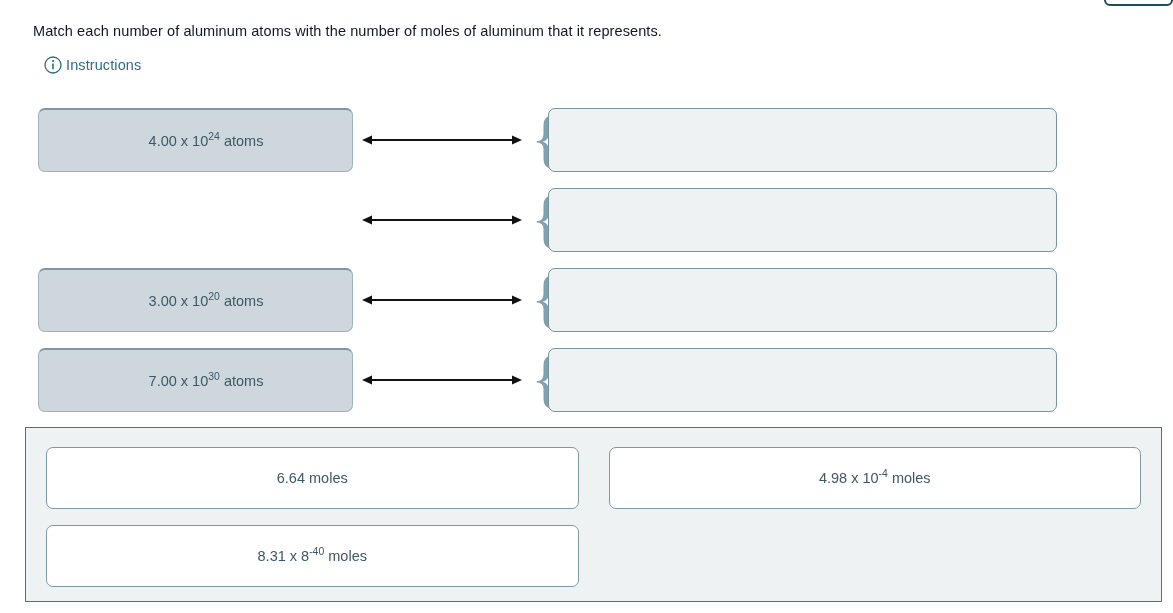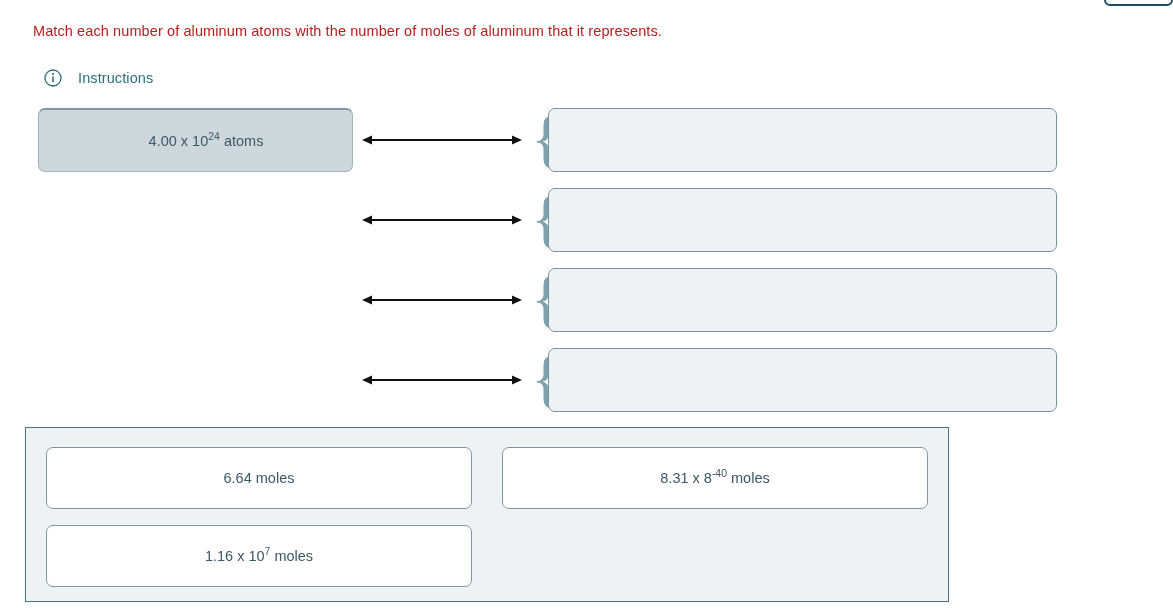--- a/index.html
+++ b/index.html
@@ -27,33 +27,33 @@
     background: #ffffff;
     box-sizing: border-box;
   }
 
   
   .prompt {
     position: absolute;
     left: 33px;
     top: 23px;
     font-size: 14.5px;
-    color: #b91c1c;
+    color: #0f172a;
     letter-spacing: .1px;
     white-space: nowrap;
   }
 
   
   .instructions {
     position: absolute;
     left: 44px;
-    top: 69px;
+    top: 56px;
     display: flex;
     align-items: center;
-    gap: 16px;
+    gap: 4px;
     cursor: pointer;
   }
   .info-icon {
     width: 18px;
     height: 18px;
     display: block;
   }
   .instructions-label {
     font-size: 14.5px;
     color: #2d6e80;
@@ -121,21 +121,21 @@
     border: 1px solid #76939d;
     border-radius: 7px;
     box-sizing: border-box;
   }
 
   
   .bank {
     position: absolute;
     left: 25px;
     top: 427px;
-    width: 924px;
+    width: 1137px;
     height: 175px;
     background: #eff2f3;
     border: 1px solid #4a737f;
     box-sizing: border-box;
     padding: 19px 20px;
   }
   .bank-grid {
     display: grid;
     grid-template-columns: 1fr 1fr;
     column-gap: 30px;
@@ -202,50 +202,56 @@
         <line x1="8" y1="6" x2="152" y2="6" stroke="#111111" stroke-width="1.8"></line>
         <polygon points="0,6 10,1.5 10,10.5" fill="#111111"></polygon>
         <polygon points="160,6 150,1.5 150,10.5" fill="#111111"></polygon>
       </svg>
     </span>
     <div class="brace">{</div>
     <div class="dropzone"></div>
   </div>
 
   <div class="match-row">
-    <span>
-      <svg class="connector" viewBox="0 0 160 12" xmlns="http://www.w3.org/2000/svg">
-        <line x1="8" y1="6" x2="152" y2="6" stroke="#111111" stroke-width="1.8"></line>
-        <polygon points="0,6 10,1.5 10,10.5" fill="#111111"></polygon>
-        <polygon points="160,6 150,1.5 150,10.5" fill="#111111"></polygon>
-      </svg>
-    </span>
-    <div class="brace">{</div>
-    <div class="dropzone"></div>
-  </div>
-
-  <div class="match-row">
+    <div class="tile">
+      <span><span>3.00 x 10</span><sup>20</sup><span> atoms</span></span>
+    </div>
+    <span>
+      <svg class="connector" viewBox="0 0 160 12" xmlns="http://www.w3.org/2000/svg">
+        <line x1="8" y1="6" x2="152" y2="6" stroke="#111111" stroke-width="1.8"></line>
+        <polygon points="0,6 10,1.5 10,10.5" fill="#111111"></polygon>
+        <polygon points="160,6 150,1.5 150,10.5" fill="#111111"></polygon>
+      </svg>
+    </span>
+    <div class="brace">{</div>
+    <div class="dropzone"></div>
+  </div>
+
+  <div class="match-row">
+    <div class="tile">
+      <span><span>7.00 x 10</span><sup>30</sup><span> atoms</span></span>
+    </div>
     <span>
       <svg class="connector" viewBox="0 0 160 12" xmlns="http://www.w3.org/2000/svg">
         <line x1="8" y1="6" x2="152" y2="6" stroke="#111111" stroke-width="1.8"></line>
         <polygon points="0,6 10,1.5 10,10.5" fill="#111111"></polygon>
         <polygon points="160,6 150,1.5 150,10.5" fill="#111111"></polygon>
       </svg>
     </span>
     <div class="brace">{</div>
     <div class="dropzone"></div>
   </div>
 
 </div>
 
 <div class="bank">
   <div class="bank-grid">
     <div class="bank-option">
       <span><span>6.64 moles</span><sup></sup><span></span></span>
     </div>
     <div class="bank-option">
+      <span><span>4.98 x 10</span><sup>-4</sup><span> moles</span></span>
+    </div>
+    <div class="bank-option">
       <span><span>8.31 x 8</span><sup>-40</sup><span> moles</span></span>
     </div>
-    <div class="bank-option">
-      <span><span>1.16 x 10</span><sup>7</sup><span> moles</span></span>
-    </div>
   </div>
 </div>
 
 </body></html>

